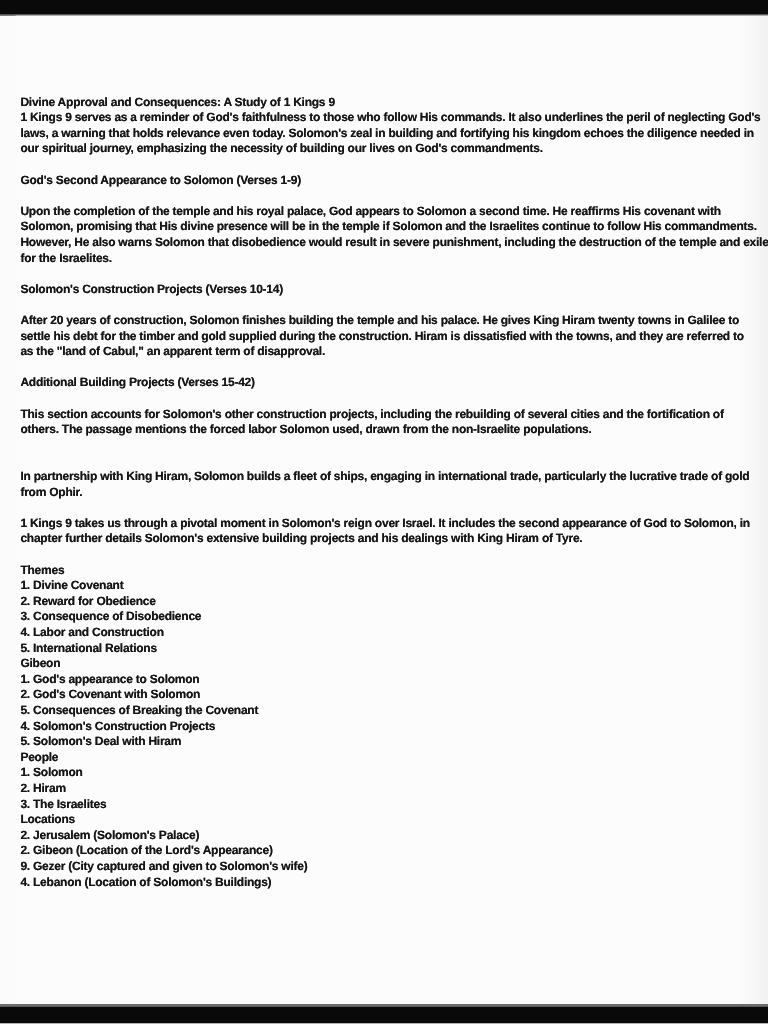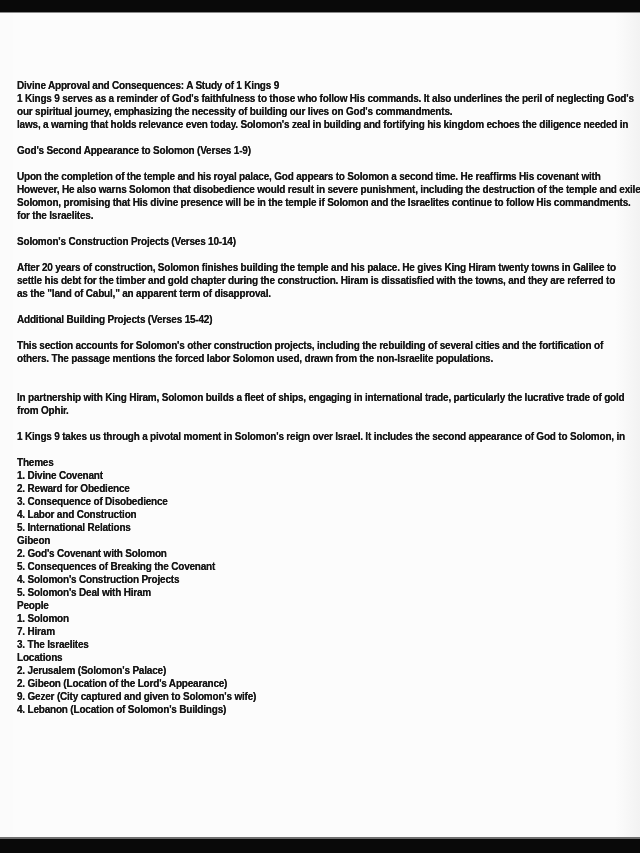--- a/index.html
+++ b/index.html
@@ -61,61 +61,63 @@
 </style>
 </head>
 <body>
 
 <div class="letterbox-bar top"></div>
 
 <div class="page">
   <div class="doc">
       <div class="line">Divine Approval and Consequences: A Study of 1 Kings 9</div>
       <div class="line">1 Kings 9 serves as a reminder of God's faithfulness to those who follow His commands. It also underlines the peril of neglecting God's</div>
+      <div class="line">laws, a warning that holds relevance even today. Solomon's zeal in building and fortifying his kingdom echoes the diligence needed in</div>
       <div class="line">our spiritual journey, emphasizing the necessity of building our lives on God's commandments.</div>
-      <div class="line">laws, a warning that holds relevance even today. Solomon's zeal in building and fortifying his kingdom echoes the diligence needed in</div>
       <div class="gap"></div>
       <div class="line">God's Second Appearance to Solomon (Verses 1-9)</div>
       <div class="gap"></div>
       <div class="line">Upon the completion of the temple and his royal palace, God appears to Solomon a second time. He reaffirms His covenant with</div>
+      <div class="line">Solomon, promising that His divine presence will be in the temple if Solomon and the Israelites continue to follow His commandments.</div>
       <div class="line">However, He also warns Solomon that disobedience would result in severe punishment, including the destruction of the temple and exile</div>
-      <div class="line">Solomon, promising that His divine presence will be in the temple if Solomon and the Israelites continue to follow His commandments.</div>
       <div class="line">for the Israelites.</div>
       <div class="gap"></div>
       <div class="line">Solomon's Construction Projects (Verses 10-14)</div>
       <div class="gap"></div>
       <div class="line">After 20 years of construction, Solomon finishes building the temple and his palace. He gives King Hiram twenty towns in Galilee to</div>
-      <div class="line">settle his debt for the timber and gold chapter during the construction. Hiram is dissatisfied with the towns, and they are referred to</div>
+      <div class="line">settle his debt for the timber and gold supplied during the construction. Hiram is dissatisfied with the towns, and they are referred to</div>
       <div class="line">as the "land of Cabul," an apparent term of disapproval.</div>
       <div class="gap"></div>
       <div class="line">Additional Building Projects (Verses 15-42)</div>
       <div class="gap"></div>
       <div class="line">This section accounts for Solomon's other construction projects, including the rebuilding of several cities and the fortification of</div>
       <div class="line">others. The passage mentions the forced labor Solomon used, drawn from the non-Israelite populations.</div>
       <div class="gap"></div>
       <div class="gap"></div>
       <div class="line">In partnership with King Hiram, Solomon builds a fleet of ships, engaging in international trade, particularly the lucrative trade of gold</div>
       <div class="line">from Ophir.</div>
       <div class="gap"></div>
       <div class="line">1 Kings 9 takes us through a pivotal moment in Solomon's reign over Israel. It includes the second appearance of God to Solomon, in</div>
+      <div class="line">chapter further details Solomon's extensive building projects and his dealings with King Hiram of Tyre.</div>
       <div class="gap"></div>
       <div class="line">Themes</div>
       <div class="line">1. Divine Covenant</div>
       <div class="line">2. Reward for Obedience</div>
       <div class="line">3. Consequence of Disobedience</div>
       <div class="line">4. Labor and Construction</div>
       <div class="line">5. International Relations</div>
       <div class="line">Gibeon</div>
+      <div class="line">1. God's appearance to Solomon</div>
       <div class="line">2. God's Covenant with Solomon</div>
       <div class="line">5. Consequences of Breaking the Covenant</div>
       <div class="line">4. Solomon's Construction Projects</div>
       <div class="line">5. Solomon's Deal with Hiram</div>
       <div class="line">People</div>
       <div class="line">1. Solomon</div>
-      <div class="line">7. Hiram</div>
+      <div class="line">2. Hiram</div>
       <div class="line">3. The Israelites</div>
       <div class="line">Locations</div>
       <div class="line">2. Jerusalem (Solomon's Palace)</div>
       <div class="line">2. Gibeon (Location of the Lord's Appearance)</div>
       <div class="line">9. Gezer (City captured and given to Solomon's wife)</div>
       <div class="line">4. Lebanon (Location of Solomon's Buildings)</div>
     </div>
 </div>
 
 <div class="letterbox-bar bottom"></div>

